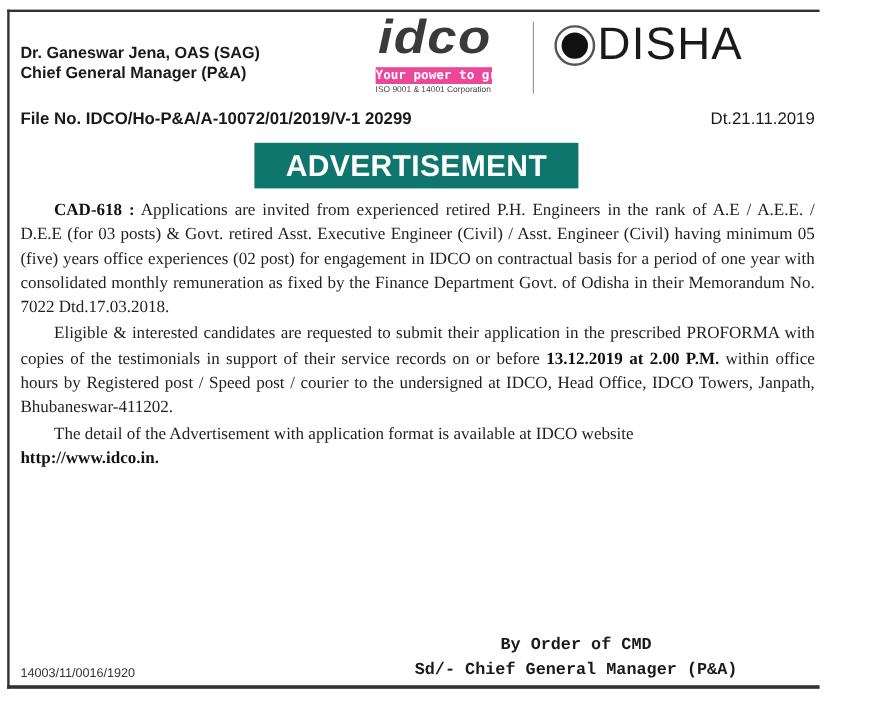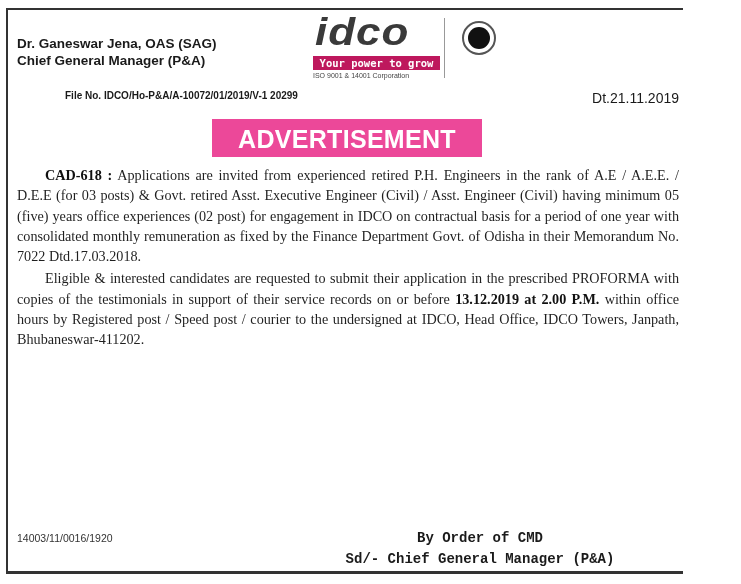--- a/index.html
+++ b/index.html
@@ -2,36 +2,36 @@
 <html><head>
 <meta charset="utf-8">
 <style>
   html, body { margin:0; padding:0; background:#ffffff; }
   body { width:741px; height:584px; position:relative; overflow:hidden; font-family:"Liberation Sans", sans-serif; color:#1a1a1a; }
   .frame { position:absolute; left:6px; top:8px; width:677px; height:566px; border-top:2px solid #333; border-left:2px solid #333; border-bottom:3px solid #333; box-sizing:border-box; }
   .officer { position:absolute; left:17px; top:35px; font-weight:bold; font-size:13.5px; line-height:17px; color:#1a1a1a; }
   .officer div { white-space:nowrap; }
   .idco-logo { position:absolute; left:313px; top:16px; width:118px; height:64px; }
   .idco-word { position:absolute; left:2px; top:-4px; font-family:"Liberation Sans", sans-serif; font-weight:900; font-style:italic; font-size:44px; letter-spacing:1px; color:#3a3a3a; line-height:44px; transform:scaleY(0.9); transform-origin:top left; }
-  .idco-tag { position:absolute; left:0; top:40px; width:127px; height:14px; background:#be185d; color:#fff; font-family:"DejaVu Sans Mono", monospace; font-weight:bold; font-size:10.5px; line-height:14px; text-align:center; white-space:nowrap; }
+  .idco-tag { position:absolute; left:0; top:40px; width:97px; height:14px; background:#ec4899; color:#fff; font-family:"DejaVu Sans Mono", monospace; font-weight:bold; font-size:10.5px; line-height:14px; text-align:center; white-space:nowrap; }
   .idco-iso { position:absolute; left:0; top:56px; width:118px; font-size:7px; color:#444; white-space:nowrap; }
   .logo-divider { position:absolute; left:444px; top:18px; width:1px; height:60px; background:#999; }
   .odisha-logo { position:absolute; left:458px; top:14px; width:200px; height:66px; }
   .odisha-mark { position:absolute; left:4px; top:7px; width:34px; height:34px; border:2px solid #555; border-radius:50%; box-sizing:border-box; }
   .odisha-mark .dot { position:absolute; left:4px; top:4px; width:22px; height:22px; background:#111; border-radius:50%; }
   .odisha-word { position:absolute; left:40px; top:2px; font-size:38px; line-height:42px; color:#1a1a1a; letter-spacing:1px; }
   .odisha-tag { position:absolute; left:10px; top:47px; font-weight:bold; font-size:14px; letter-spacing:2.4px; color:#555; white-space:nowrap; }
-  .fileno { position:absolute; left:17px; top:90px; font-weight:bold; font-size:10px; white-space:nowrap;margin-left:48px; }
+  .fileno { position:absolute; left:17px; top:90px; font-weight:bold; font-size:14px; white-space:nowrap; }
   .date { position:absolute; right:62px; top:90px; font-weight:normal; font-size:14px; white-space:nowrap; }
-  .adv-banner { position:absolute; left:212px; top:119px; width:270px; height:38px; background:#ec4899; color:#fff; font-weight:bold; font-size:25px; line-height:40px; text-align:center; letter-spacing:0.3px; }
+  .adv-banner { position:absolute; left:212px; top:119px; width:270px; height:38px; background:#0f766e; color:#fff; font-weight:bold; font-size:25px; line-height:40px; text-align:center; letter-spacing:0.3px; }
   .body-text { position:absolute; left:17px; top:165px; width:662px; font-family:Liberation Serif, serif; font-size:14.2px; line-height:20.3px; text-align:justify; color:#1f1f1f; }
   .body-text p { margin:0 0 2px 0; text-indent:28px; }
   .body-text b { color:#111; }
   .sig { position:absolute; left:340px; top:528px; width:280px; text-align:center; font-weight:bold; font-size:14px; line-height:21px; color:#1a1a1a;font-family:Liberation Mono, monospace; }
-  .ref { position:absolute; left:17px; top:532px; font-size:10.5px; color:#333;text-align:center; }
+  .ref { position:absolute; left:17px; top:555px; font-size:10.5px; color:#333;text-align:center; }
 </style>
 </head>
 <body>
 
 <div class="frame"></div>
 
 <div class="officer">
   <div>Dr. Ganeswar Jena, OAS (SAG)</div>
   <div>Chief General Manager (P&amp;A)</div>
 </div>
@@ -41,31 +41,32 @@
   <div class="idco-tag">Your power to grow</div>
   <div class="idco-iso">ISO 9001 &amp; 14001 Corporation</div>
 </div>
 
 <div class="logo-divider"></div>
 
 <div class="odisha-logo">
   <div class="odisha-mark">
       <div class="dot"></div>
     </div>
+  <div class="odisha-word">DISHA</div>
 </div>
 
 <div class="fileno">File No. IDCO/Ho-P&amp;A/A-10072/01/2019/V-1 20299</div>
 <div class="date">Dt.21.11.2019</div>
 
 <div class="adv-banner">ADVERTISEMENT</div>
 
 <div class="body-text">
   <p><b>CAD-618 :</b><span> Applications are invited from experienced retired P.H. Engineers in the rank of A.E / A.E.E. / D.E.E (for 03 posts) &amp; Govt. retired Asst. Executive Engineer (Civil) / Asst. Engineer (Civil) having minimum 05 (five) years office experiences (02 post) for engagement in IDCO on contractual basis for a period of one year with consolidated monthly remuneration as fixed by the Finance Department Govt. of Odisha in their Memorandum No. 7022 Dtd.17.03.2018.</span></p>
   <p><span>Eligible &amp; interested candidates are requested to submit their application in the prescribed PROFORMA with copies of the testimonials in support of their service records on or before </span><b>13.12.2019 at 2.00 P.M.</b><span> within office hours by Registered post / Speed post / courier to the undersigned at IDCO, Head Office, IDCO Towers, Janpath, Bhubaneswar-411202.</span></p>
-  <p><br></p>
+  <p><span>The detail of the Advertisement with application format is available at IDCO website</span><br><b>http://www.idco.in.</b></p>
 </div>
 
 <div class="sig">
   <div>By Order of CMD</div>
   <div>Sd/- Chief General Manager (P&amp;A)</div>
 </div>
 
 <div class="ref">14003/11/0016/1920</div>
 
 </body></html>

